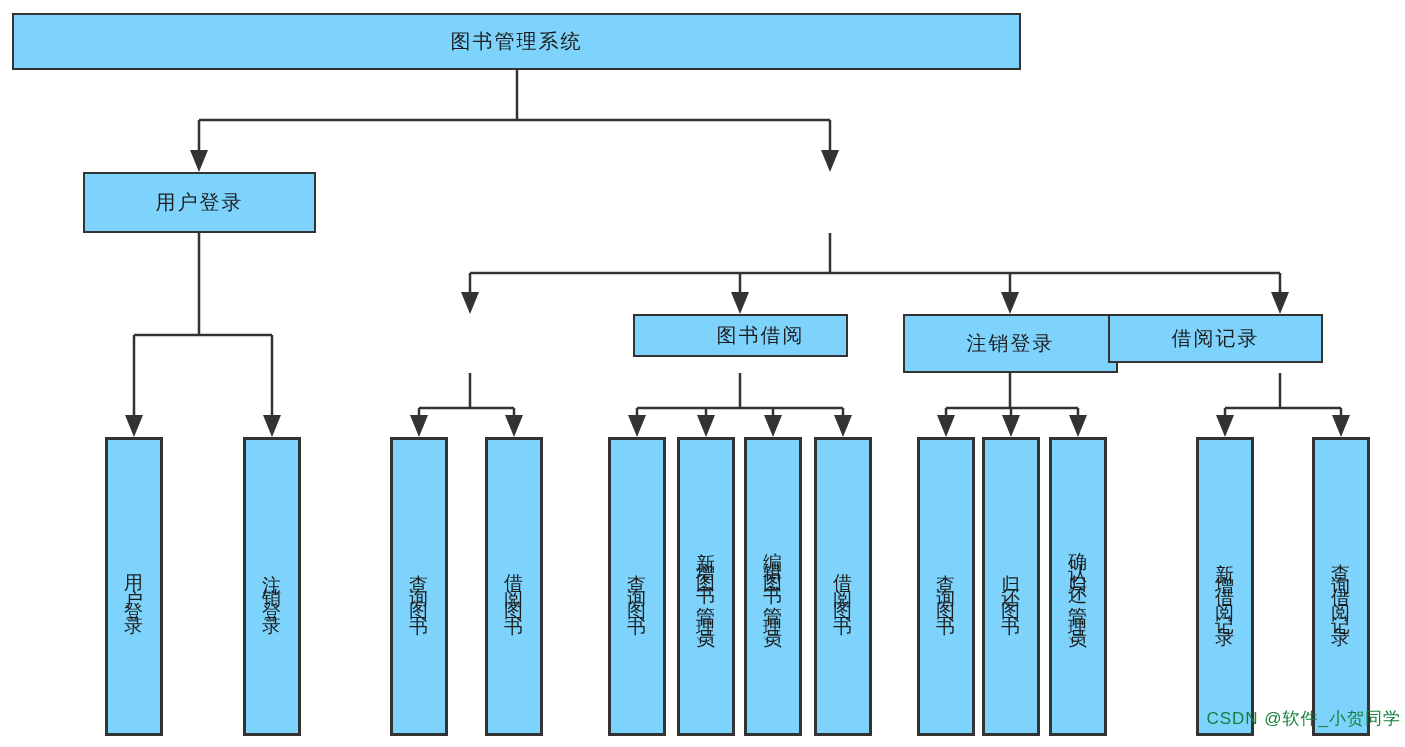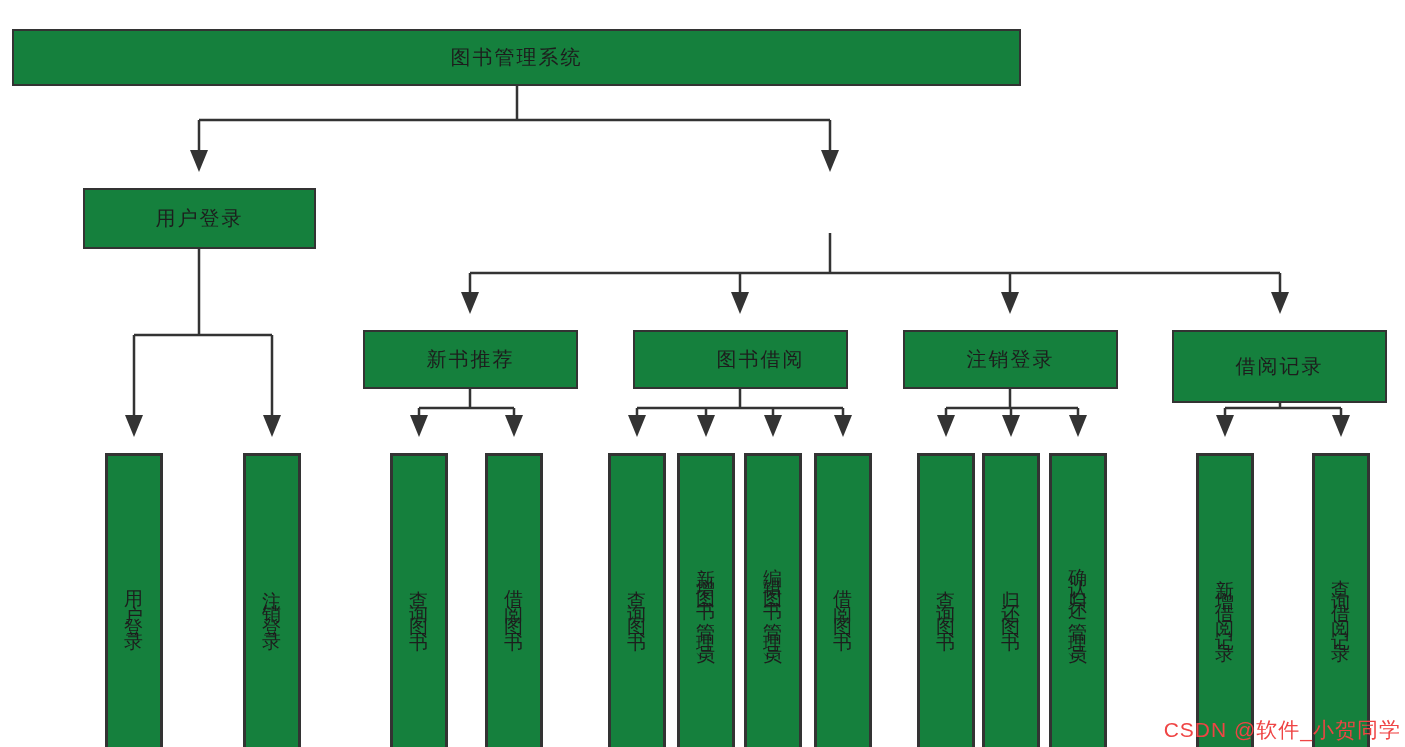--- a/index.html
+++ b/index.html
@@ -6,45 +6,44 @@
   .canvas {
     position:relative;
     width:1405px; height:747px;
     background:#ffffff;
     font-family:"Liberation Sans", sans-serif;
     overflow:hidden;
   }
   .wires { position:absolute; left:0; top:0; width:1405px; height:747px; z-index:1; }
   .box {
     position:absolute;
-    background:#15803d;
+    background:#7dd3fc;
     border:2px solid #333333;
     box-sizing:border-box;
     display:flex; align-items:center; justify-content:center;
     color:#1d1d1d;
     z-index:2;
-    margin-top:16px;
   }
   .lvl { font-size:20px; letter-spacing:2px; white-space:nowrap; }
   .leaf { border-width:3px; }
   .v-text {
     writing-mode:vertical-rl;
     text-orientation:mixed;
     font-size:19px;
     line-height:1;
     color:#1d1d1d;
   }
   .ls4 { letter-spacing:14px; }
   .ls6 { letter-spacing:13px; }
   .ls9 { letter-spacing:11px; }
   .watermark {
     position:absolute;
-    right:4px; bottom:3px;
-    font-size:21px;
-    color:#ef4444;
+    right:4px; bottom:17px;
+    font-size:17px;
+    color:#15803d;
     letter-spacing:1px;
     z-index:3;
     white-space:nowrap;
   }
 </style>
 </head>
 <body>
 
 <div class="canvas">
 
@@ -82,30 +81,27 @@
   </svg>
 
   <div class="box lvl" style="left:12px; top:13px; width:1009px; height:57px;">
     <span>图书管理系统</span>
   </div>
 
   <div class="box lvl" style="left:83px; top:172px; width:233px; height:61px;">
     <span>用户登录</span>
   </div>
 
-  <div class="box lvl" style="left:363px; top:314px; width:215px; height:59px;">
-    <span>新书推荐</span>
-  </div>
-  <div class="box lvl" style="left:633px; top:314px; width:215px; height:59px;padding-left:40px;">
+  <div class="box lvl" style="left:633px; top:314px; width:215px; height:43px;padding-left:40px;">
     <span>图书借阅</span>
   </div>
   <div class="box lvl" style="left:903px; top:314px; width:215px; height:59px;">
     <span>注销登录</span>
   </div>
-  <div class="box lvl" style="left:1172px; top:314px; width:215px; height:73px;">
+  <div class="box lvl" style="left:1108px; top:314px; width:215px; height:49px;">
     <span>借阅记录</span>
   </div>
 
   <div class="box leaf" style="left:105px; top:437px; width:58px; height:299px;">
     <span class="v-text ls4">用户登录</span>
   </div>
   <div class="box leaf" style="left:243px; top:437px; width:58px; height:299px;">
     <span class="v-text ls4">注销登录</span>
   </div>
 

